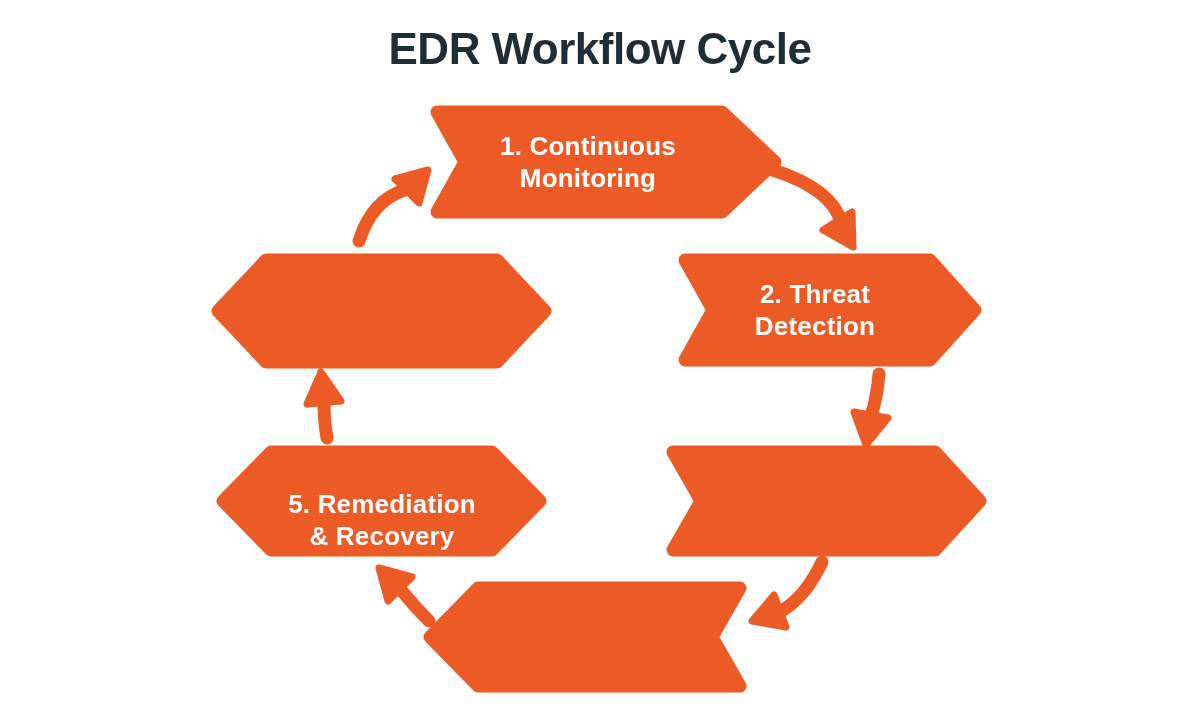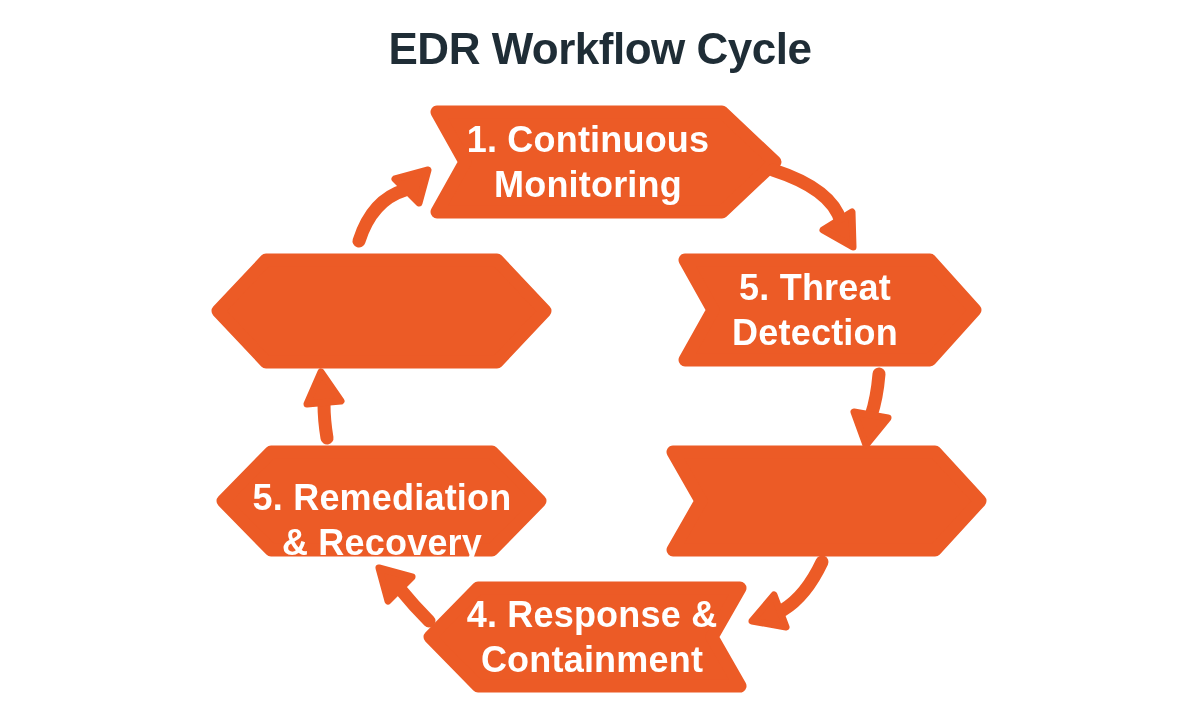--- a/index.html
+++ b/index.html
@@ -53,21 +53,21 @@
     stroke-width: 7;
     stroke-linejoin: round;
   }
   .step-label {
     position: absolute;
     display: flex;
     align-items: center;
     justify-content: center;
     text-align: center;
     color: var(--step-text);
-    font-size: 36px;
+    font-size: 26px;
     font-weight: bold;
     line-height: 1.25;
     white-space: pre-line;
     letter-spacing: 0.2px;
   }
 </style>
 </head>
 <body>
 
 <div class="stage">
@@ -104,20 +104,18 @@
       <path class="arrow-head" d="M321,372 L341,401 L307,404 Z"></path>
     </g>
     <g>
       <path class="arrow-stem" d="M359,241 Q372,200 405,190"></path>
       <path class="arrow-head" d="M428,170 L419,203 L395,179 Z"></path>
     </g>
   </svg>
 
   <div class="step-label" style="left:448px; top:114px; width:280px; height:96px;">1. Continuous
 Monitoring</div>
-  <div class="step-label" style="left:690px; top:262px; width:250px; height:96px;">5. Threat
+  <div class="step-label" style="left:690px; top:262px; width:250px; height:96px;">2. Threat
 Detection</div>
-  <div class="step-label" style="left:462px; top:589px; width:260px; height:96px;">4. Response &amp;
-Containment</div>
   <div class="step-label" style="left:252px; top:472px; width:260px; height:96px;">5. Remediation
 &amp; Recovery</div>
 
 </div>
 
 </body></html>

